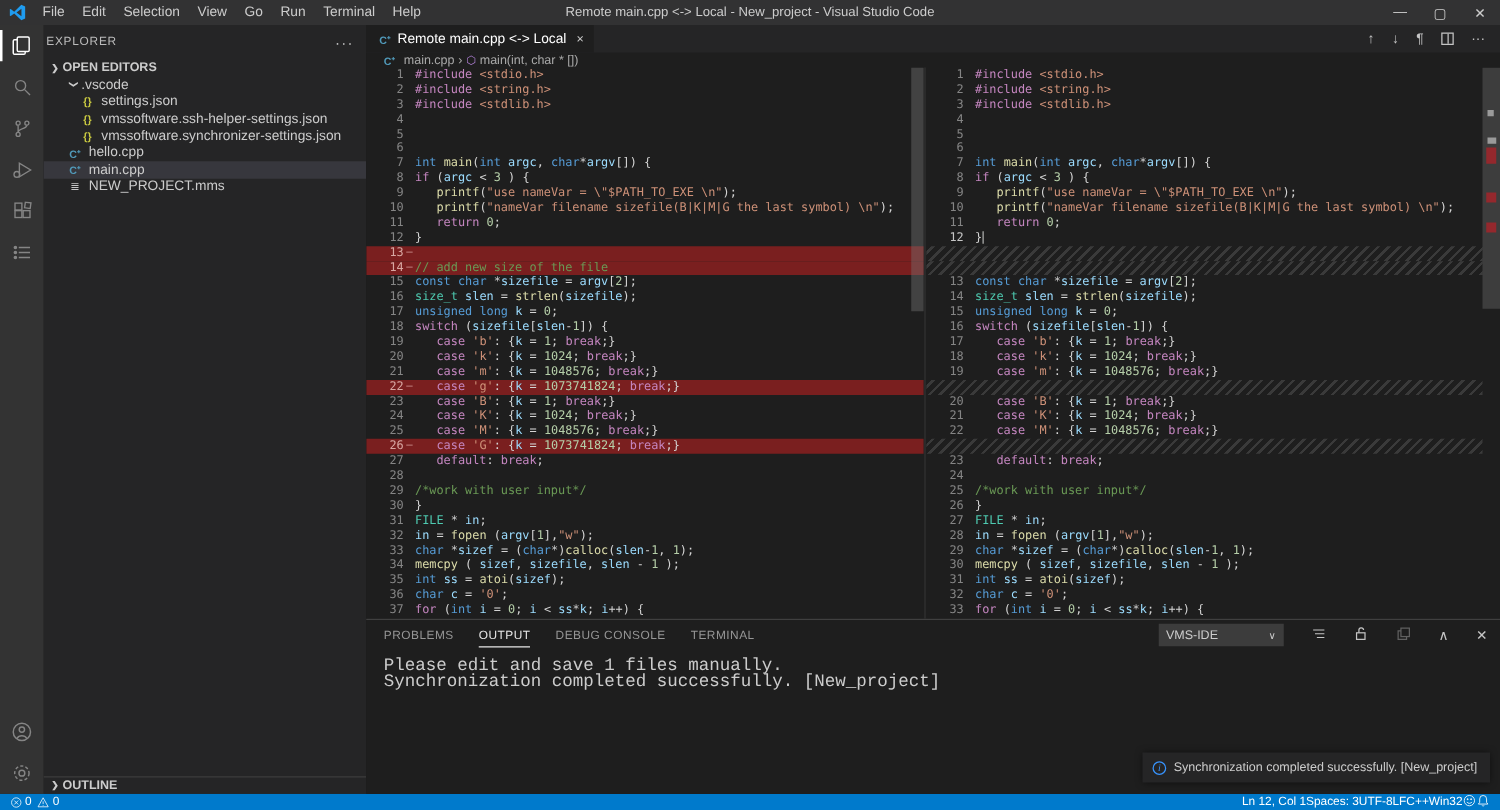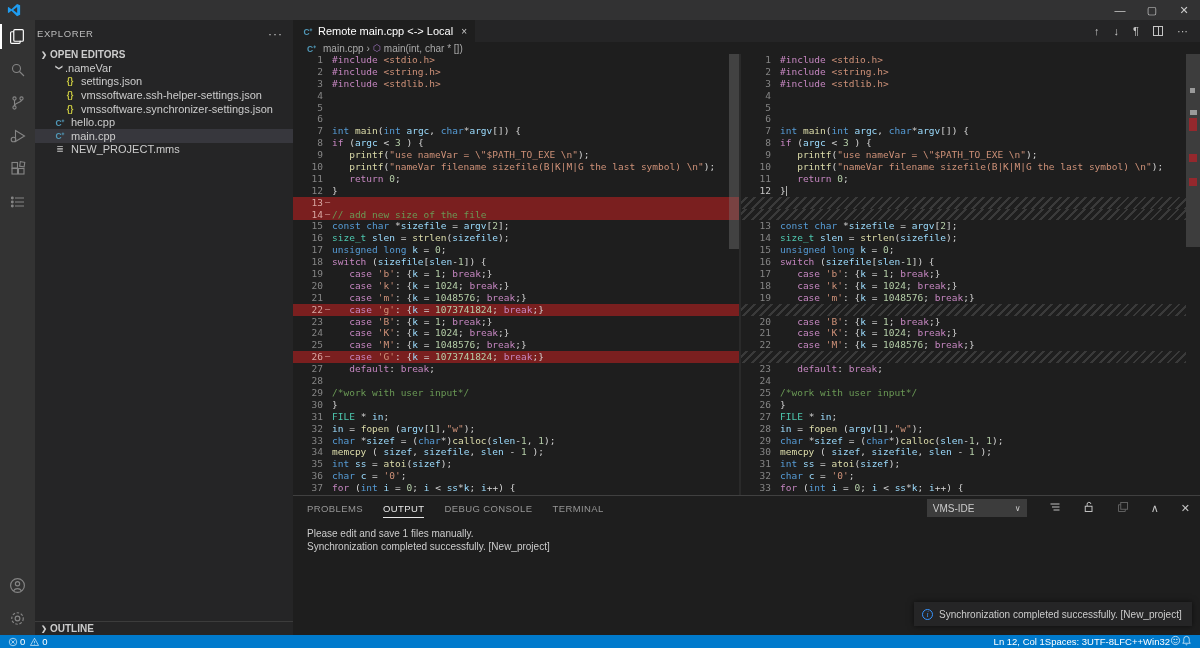--- a/index.html
+++ b/index.html
@@ -85,21 +85,21 @@
   .panel { height:140px; border-top:1px solid rgba(128,128,128,.35); background:#1e1e1e; position:relative; }
   .panel-head { height:24px; display:flex; align-items:center; padding:0 10px 0 14px; }
   .ptab { font-size:9.5px; letter-spacing:.4px; color:#969696; margin-right:20px; padding:4px 0 3px; cursor:default; }
   .ptab.active { color:#e7e7e7; border-bottom:1px solid #e7e7e7; }
   .panel-actions { margin-left:auto; display:flex; align-items:center; gap:22px; color:#c5c5c5; }
   .channel-select { width:100px; height:18px; background:#3c3c3c; color:#cccccc; font-size:10px; display:flex;
     align-items:center; padding:0 6px; }
   .channel-select .car { margin-left:auto; font-size:8px; color:#cccccc; }
   .pa-icon { font-size:11px; color:#c5c5c5; }
   .pa-icon.dim { opacity:.4; }
-  .output { font-family:Liberation Sans, sans-serif; font-size:10px; color:#cccccc; padding:7px 0 0 14px; line-height:13px; white-space:pre; }
+  .output { font-family:Liberation Mono, monospace; font-size:14px; color:#cccccc; padding:7px 0 0 14px; line-height:13px; white-space:pre; }
 
   
   .statusbar { height:13px; background:#007acc; color:#ffffff; display:flex; align-items:center;
     font-size:9.5px; padding:0 8px; }
   .sb-left { display:flex; align-items:center; gap:4px; }
   .sb-right { margin-left:auto; display:flex; align-items:center; gap:0; }
   .sb-ic { display:flex; align-items:center; gap:2px; }
   .statusbar svg { stroke:#ffffff; fill:none; stroke-width:1; }
 
   
@@ -108,20 +108,22 @@
   .info-ic { width:11px; height:11px; border:1px solid #3794ff; border-radius:50%; color:#3794ff; font-size:8px;
     display:flex; align-items:center; justify-content:center; margin-right:6px; font-family:"Liberation Serif", serif; font-style:italic; flex:none; }
 </style>
 </head>
 <body>
 
 <div class="titlebar">
   <svg class="vscode-logo" viewBox="0 0 16 16">
     <path fill="#1f9cf0" d="M11.5 1 5 7.2 1.8 4.7 1 5.1v5.8l.8.4L5 8.8l6.5 6.2 3.5-1.6V2.6L11.5 1zM11.6 4.6v6.8L7.1 8l4.5-3.4z"></path>
   </svg>
+  <div id="menus"><span class="menu-item">File</span><span class="menu-item">Edit</span><span class="menu-item">Selection</span><span class="menu-item">View</span><span class="menu-item">Go</span><span class="menu-item">Run</span><span class="menu-item">Terminal</span><span class="menu-item">Help</span></div>
+  <div class="win-title">Remote main.cpp &lt;-&gt; Local - New_project - Visual Studio Code</div>
   <div class="win-controls">
     <div class="win-btn">—</div>
     <div class="win-btn">▢</div>
     <div class="win-btn">✕</div>
   </div>
 </div>
 
 <div class="main-row">
 
   <div class="activitybar">
@@ -187,21 +189,21 @@
       <span>EXPLORER</span>
       <span class="dots">···</span>
     </div>
     <div class="sb-section">
       <span class="chev">❯</span>
       <span>OPEN EDITORS</span>
     </div>
     <div id="tree">
         <div class="tree-item" style="padding-left: 18px;">
           <span class="chev down">❯</span>
-          <span>.nameVar</span>
+          <span>.vscode</span>
         </div>
         <div class="tree-item" style="padding-left: 28px;">
           <span class="fi json">{}</span>
           <span>settings.json</span>
         </div>
         <div class="tree-item" style="padding-left: 28px;">
           <span class="fi json">{}</span>
           <span>vmssoftware.ssh-helper-settings.json</span>
         </div>
         <div class="tree-item" style="padding-left: 28px;">

